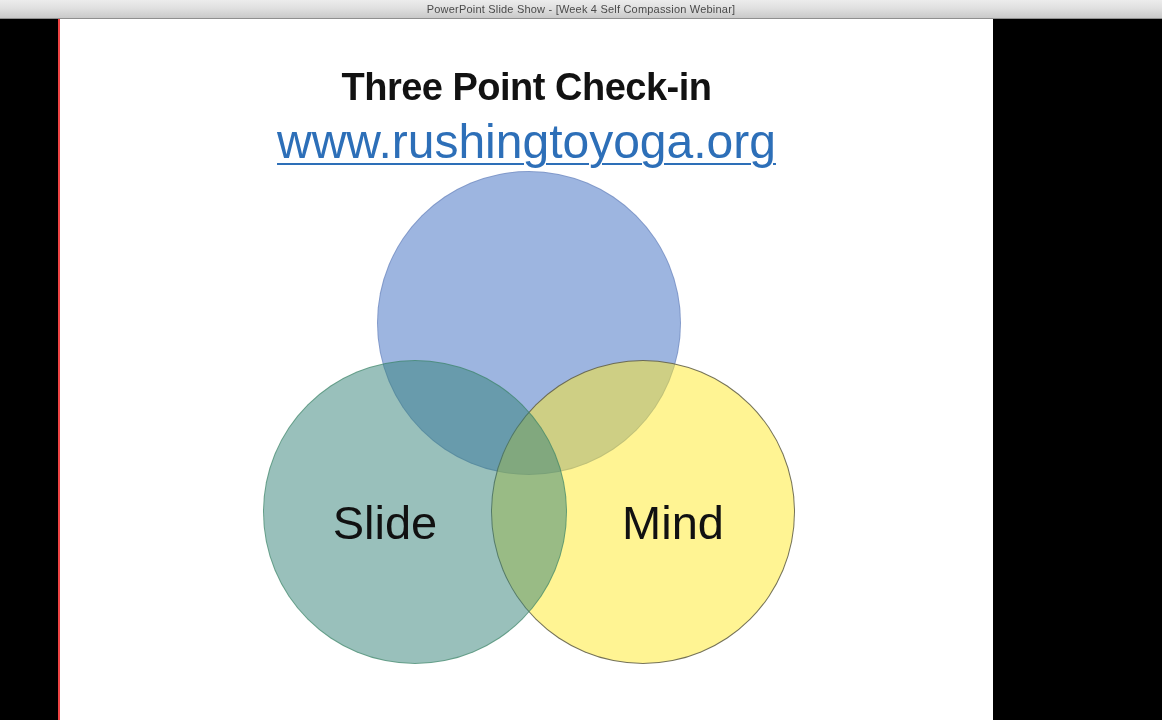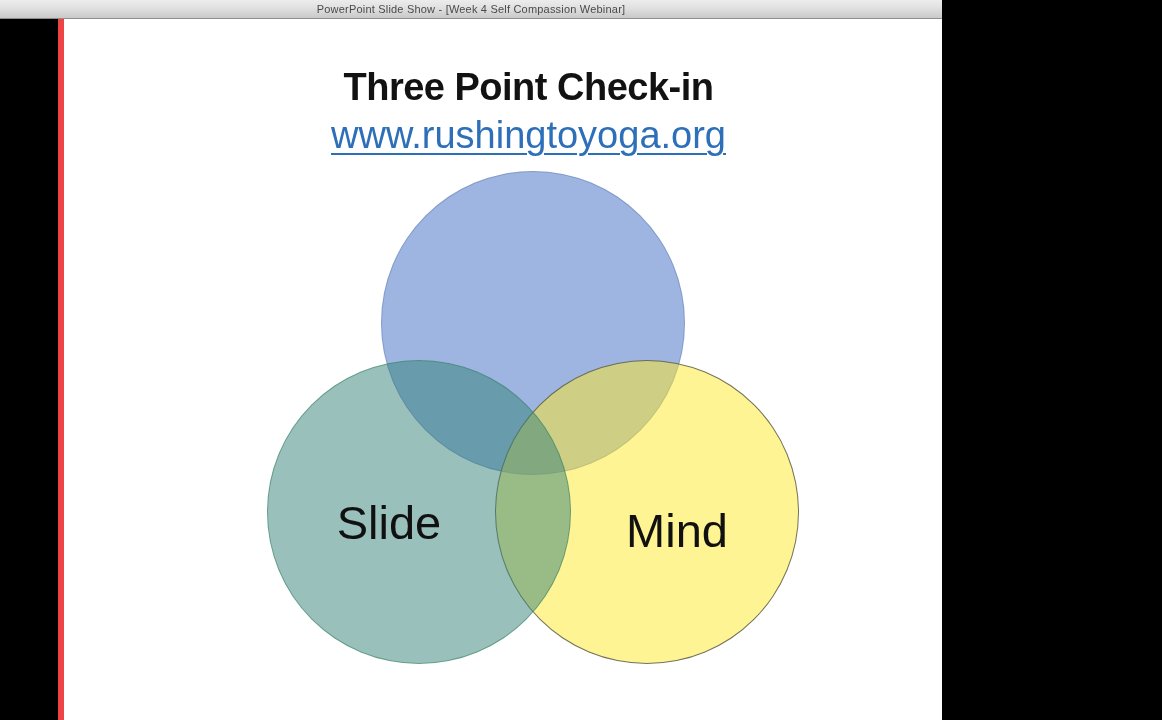--- a/index.html
+++ b/index.html
@@ -3,21 +3,21 @@
 <meta charset="utf-8">
 <style>
   html, body {
     margin: 0;
     padding: 0;
     background: #000;
     font-family: "Liberation Sans", sans-serif;
   }
   .screen {
     position: relative;
-    width: 942px;
+    width: 1162px;
     height: 720px;
     background: #737373;
     overflow: hidden;
   }
   
   .titlebar {
     position: absolute;
     top: 0; left: 0;
     width: 100%;
     height: 18px;
@@ -45,21 +45,21 @@
   .letterbox.left  { left: 0; width: 58px; }
   .letterbox.right { left: 993px; width: 169px; }
   
   .slide {
     position: absolute;
     top: 19px;
     left: 58px;
     width: 935px;
     height: 701px;
     background: #fff;
-    border-left: 6px solid #ef4444;
+    border-left: 2px solid #ef4444;
     box-sizing: border-box;
     z-index: 10;
     overflow: hidden;
     text-decoration: underline;
   }
   .slide-header {
     position: absolute;
     top: 44px;
     left: 0;
     width: 100%;
@@ -69,21 +69,21 @@
   .slide-title {
     margin: 0;
     font-size: 38px;
     line-height: 1.3;
     font-weight: 700;
     color: #121212;
     letter-spacing: -0.5px;
   }
   .slide-link {
     display: inline-block;
-    font-size: 38px;
+    font-size: 48px;
     line-height: 1.25;
     color: #2d6fb8;
     text-decoration: underline;
     text-decoration-thickness: 2px;
     text-underline-offset: 5px;
     cursor: pointer;
   }
   
   .venn {
     position: absolute;
@@ -120,21 +120,21 @@
   .venn-label {
     position: absolute;
     transform: translate(-50%, -50%);
     font-size: 47px;
     color: #111;
     white-space: nowrap;
     z-index: 5;
   }
   .label-emotions { left: 468px; top: 272px; }
   .label-body     { left: 325px; top: 503px; }
-  .label-mind     { left: 613px; top: 503px; margin-top: 8px; }
+  .label-mind     { left: 613px; top: 503px; }
 </style>
 </head>
 <body>
 
 <div class="screen">
 
   <div class="titlebar">
     <span class="titlebar-text">PowerPoint Slide Show - [Week 4 Self Compassion Webinar]</span>
   </div>
 

